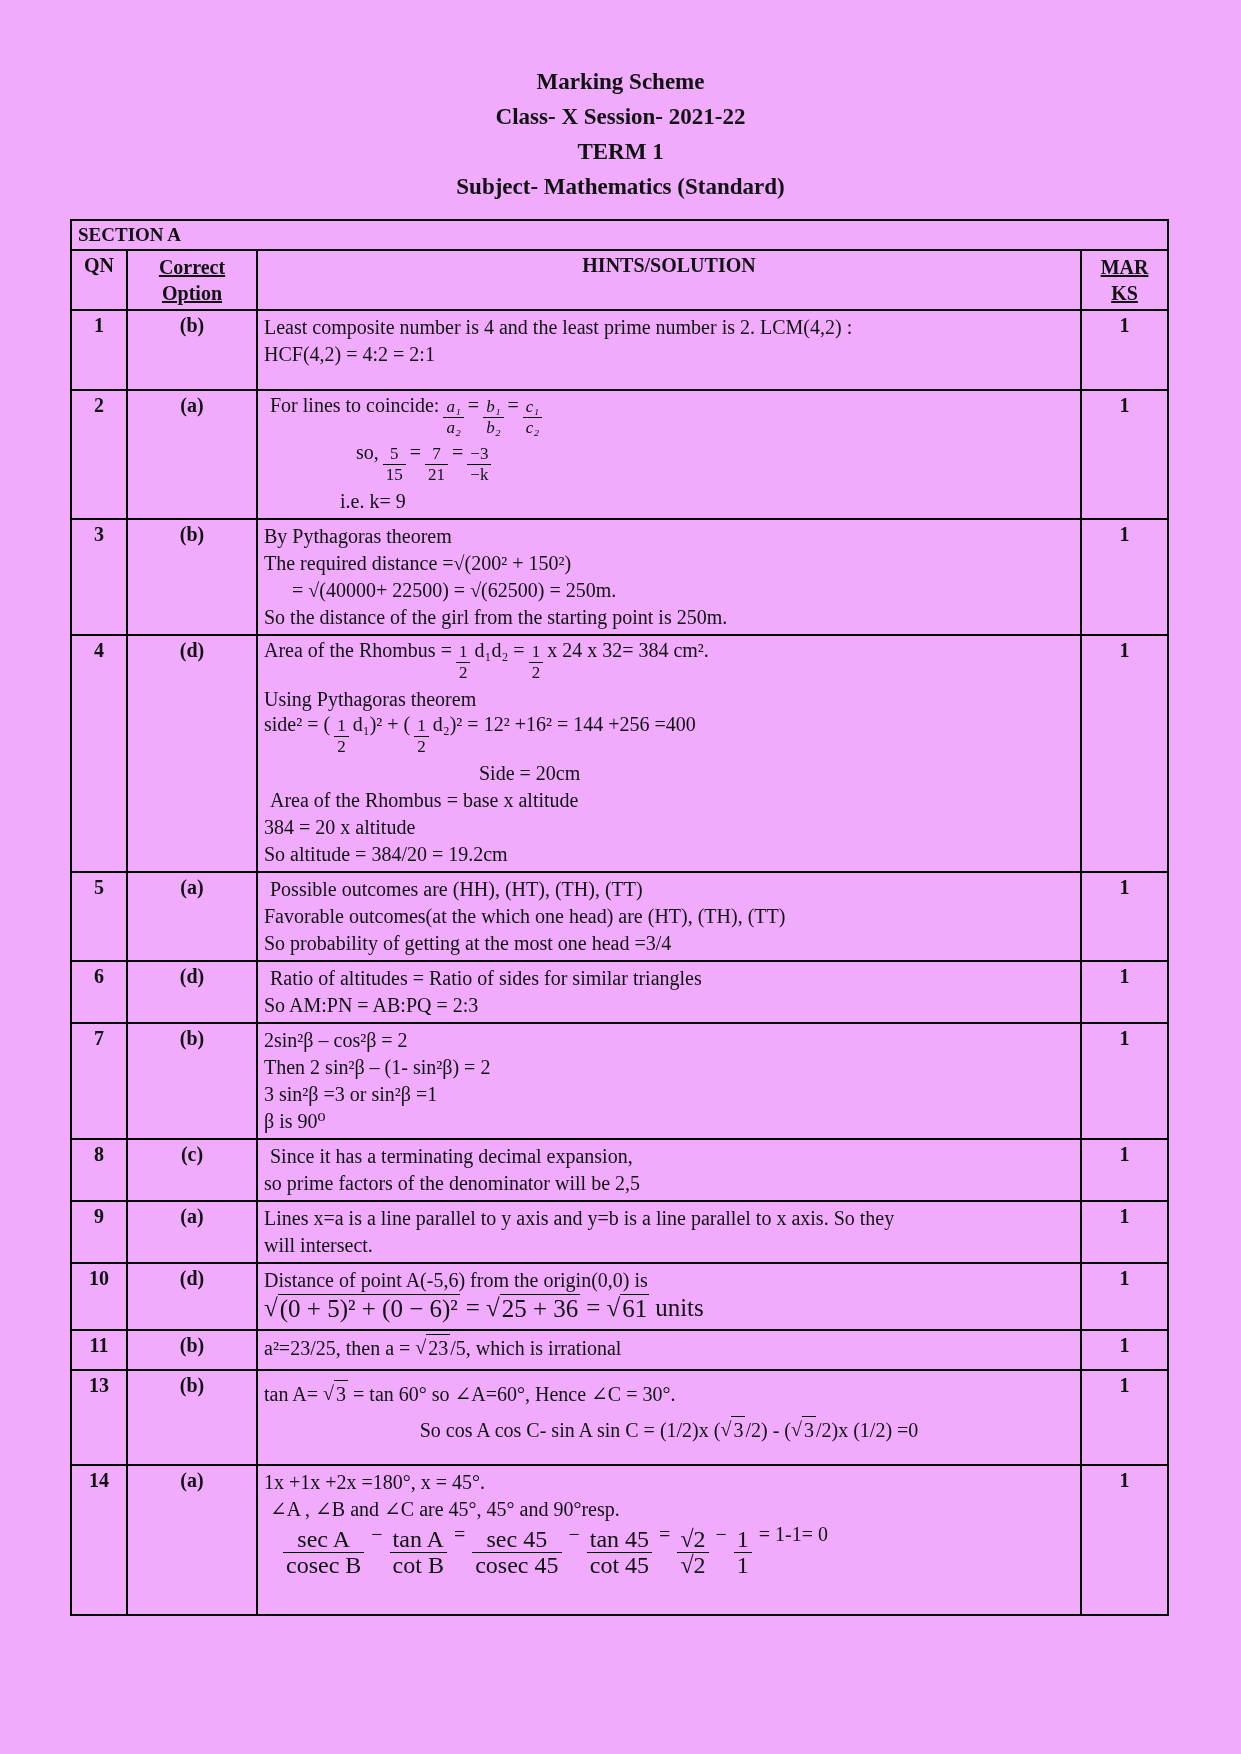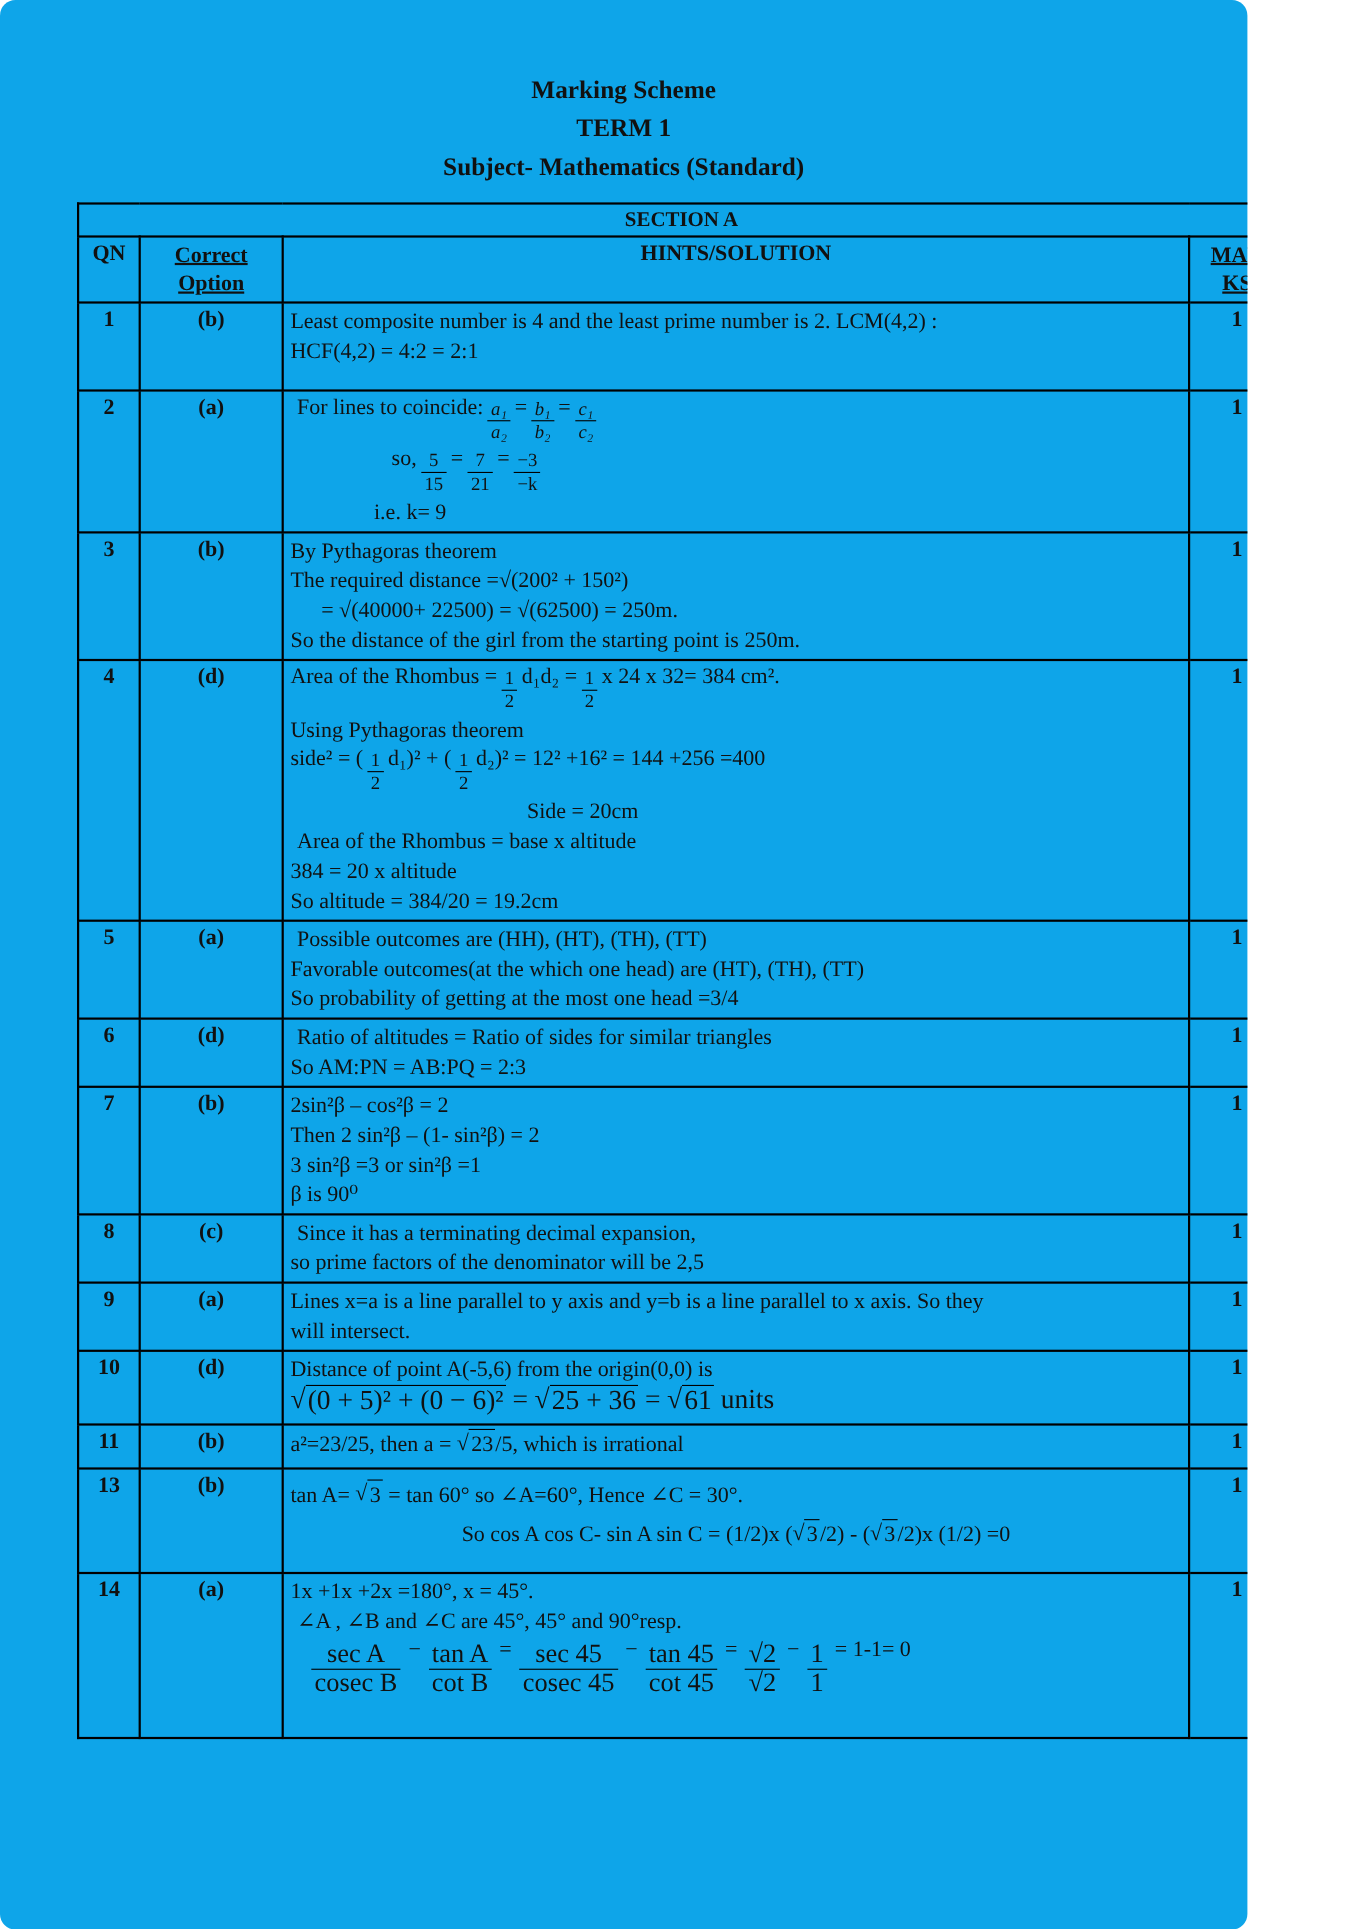--- a/index.html
+++ b/index.html
@@ -2,29 +2,29 @@
 <html><head>
 <meta charset="utf-8">
 <style>
   * { box-sizing: border-box; }
   html,body { margin:0; padding:0; background:#ffffff; }
   body {
     width:1241px; height:1754px;
     font-family:"Liberation Serif","DejaVu Serif","DejaVu Sans",serif;
     color:#111; font-size:20px;
   }
-  .page { position:relative; width:1134px; height:1754px; background:#0ea5e9; overflow:hidden;border-radius:14px; }
+  .page { position:relative; width:1241px; height:1754px; background:#f0abfc; overflow:hidden; }
 
   
   .titles { padding-top:64px; text-align:center; font-weight:bold; font-size:23px; line-height:35px; }
 
   
   table.ms { border-collapse:collapse; table-layout:fixed; margin:15px 0 0 70px; width:1097px; }
   table.ms td { border:2px solid #000; vertical-align:top; padding:3px 6px; }
-  td.section { text-align:center; font-weight:bold; font-size:19px; padding:1px 0 2px 0; }
+  td.section { text-align:left; font-weight:bold; font-size:19px; padding:1px 0 2px 0; }
   td.colhead { text-align:center; font-weight:bold; vertical-align:top; padding-top:4px; }
   td.qn, td.opt, td.marks { text-align:center; font-weight:bold; padding-top:5px; }
   td.hints { padding-left:11px; padding-right:8px; }
   .two-line span { display:block; line-height:26px;text-decoration:underline; }
 
   .ln { line-height:27px; min-height:27px; }
   .mathline { display:flex; align-items:flex-start; line-height:normal; }
   .gap > * { margin-right:6px; }
 
   
@@ -58,20 +58,21 @@
   tr.h-r11 { height:40px; }  tr.h-r12 { height:110px; }
   tr.h-r13 { height:95px; }  tr.h-r14 { height:150px; }
 </style>
 </head>
 <body>
 
 <div class="page">
 
   <div class="titles">
     <div>Marking Scheme</div>
+    <div>Class- X Session- 2021-22</div>
     <div>TERM 1</div>
     <div>Subject- Mathematics (Standard)</div>
   </div>
 
   <table class="ms">
     <colgroup>
       <col style="width:56px">
         <col style="width:130px">
         <col style="width:824px">
         <col style="width:87px">

